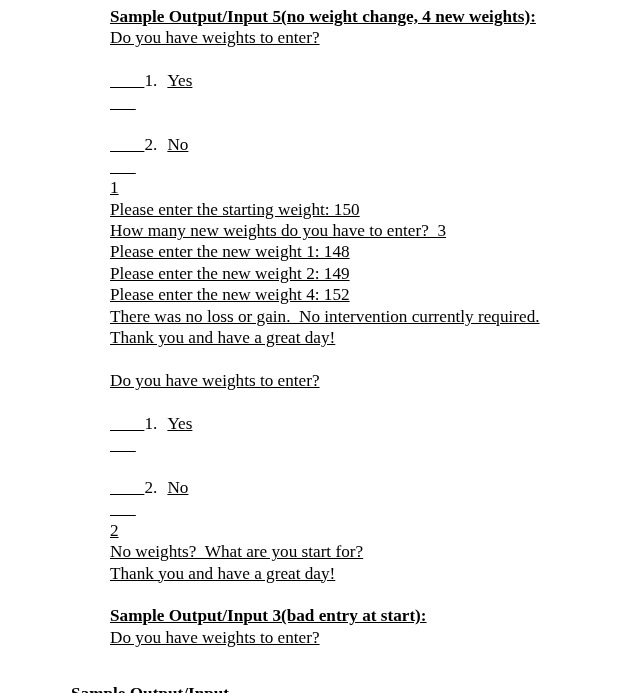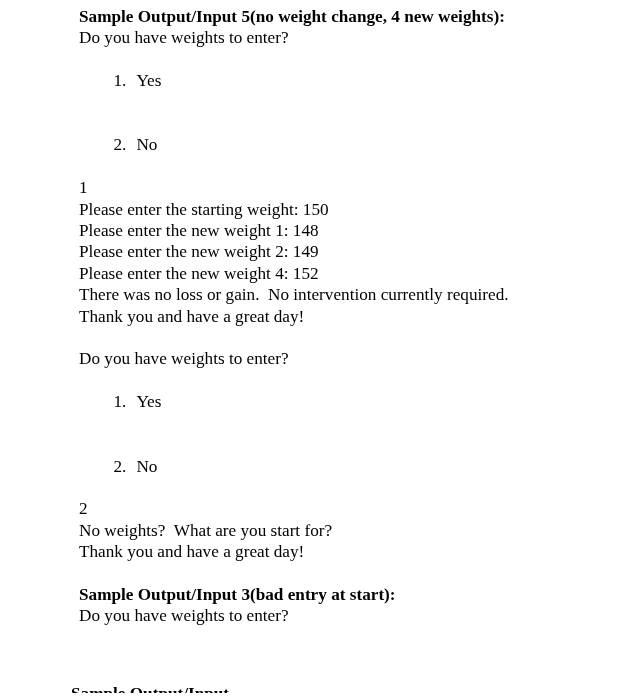--- a/index.html
+++ b/index.html
@@ -14,23 +14,24 @@
     overflow: hidden;
     font-family: "Liberation Serif", "DejaVu Serif", serif;
     color: #000000;
     -webkit-font-smoothing: antialiased;
   }
   .page {
     position: relative;
     width: 627px;
     height: 693px;
     box-sizing: border-box;
-    padding: 6px 60px 0 79px;
+    padding: 6px 60px 0 110px;
     background: #ffffff;
     overflow: hidden;
+    text-decoration: underline;
   }
   .doc-body {
     font-size: 17.2px;
     line-height: 21.4px;
     text-align: left;
   }
   .section {
     margin: 0;
   }
   .section + .section {
@@ -80,20 +81,21 @@
       <div class="heading">Sample Output/Input 5(no weight change, 4 new weights):</div>
       <div class="line">Do you have weights to enter?</div>
       <div class="list-item">
         <span class="list-marker">1.</span><span class="list-label">Yes</span>
       </div>
       <div class="list-item">
         <span class="list-marker">2.</span><span class="list-label">No</span>
       </div>
       <div class="line">1</div>
       <div class="line">Please enter the starting weight: 150</div>
+      <div class="line">How many new weights do you have to enter?  3</div>
       <div class="line">Please enter the new weight 1: 148</div>
       <div class="line">Please enter the new weight 2: 149</div>
       <div class="line">Please enter the new weight 4: 152</div>
       <div class="line">There was no loss or gain.  No intervention currently required.</div>
       <div class="line">Thank you and have a great day!</div>
     </div>
 
     <div class="section">
       <div class="line">Do you have weights to enter?</div>
       <div class="list-item">

